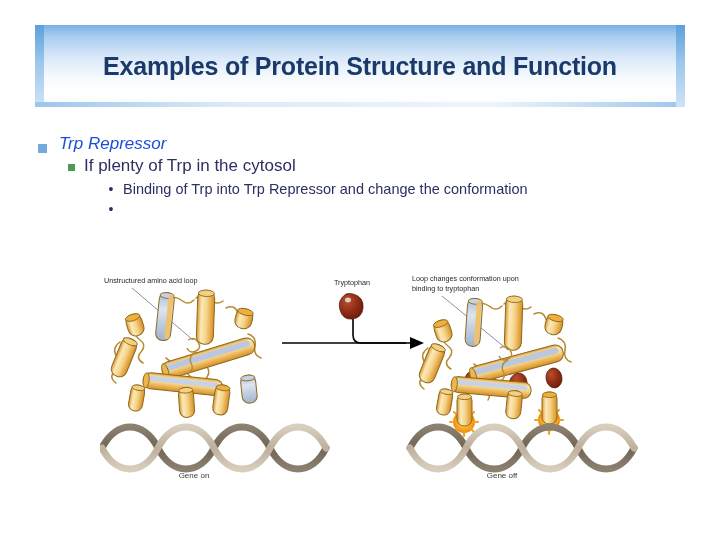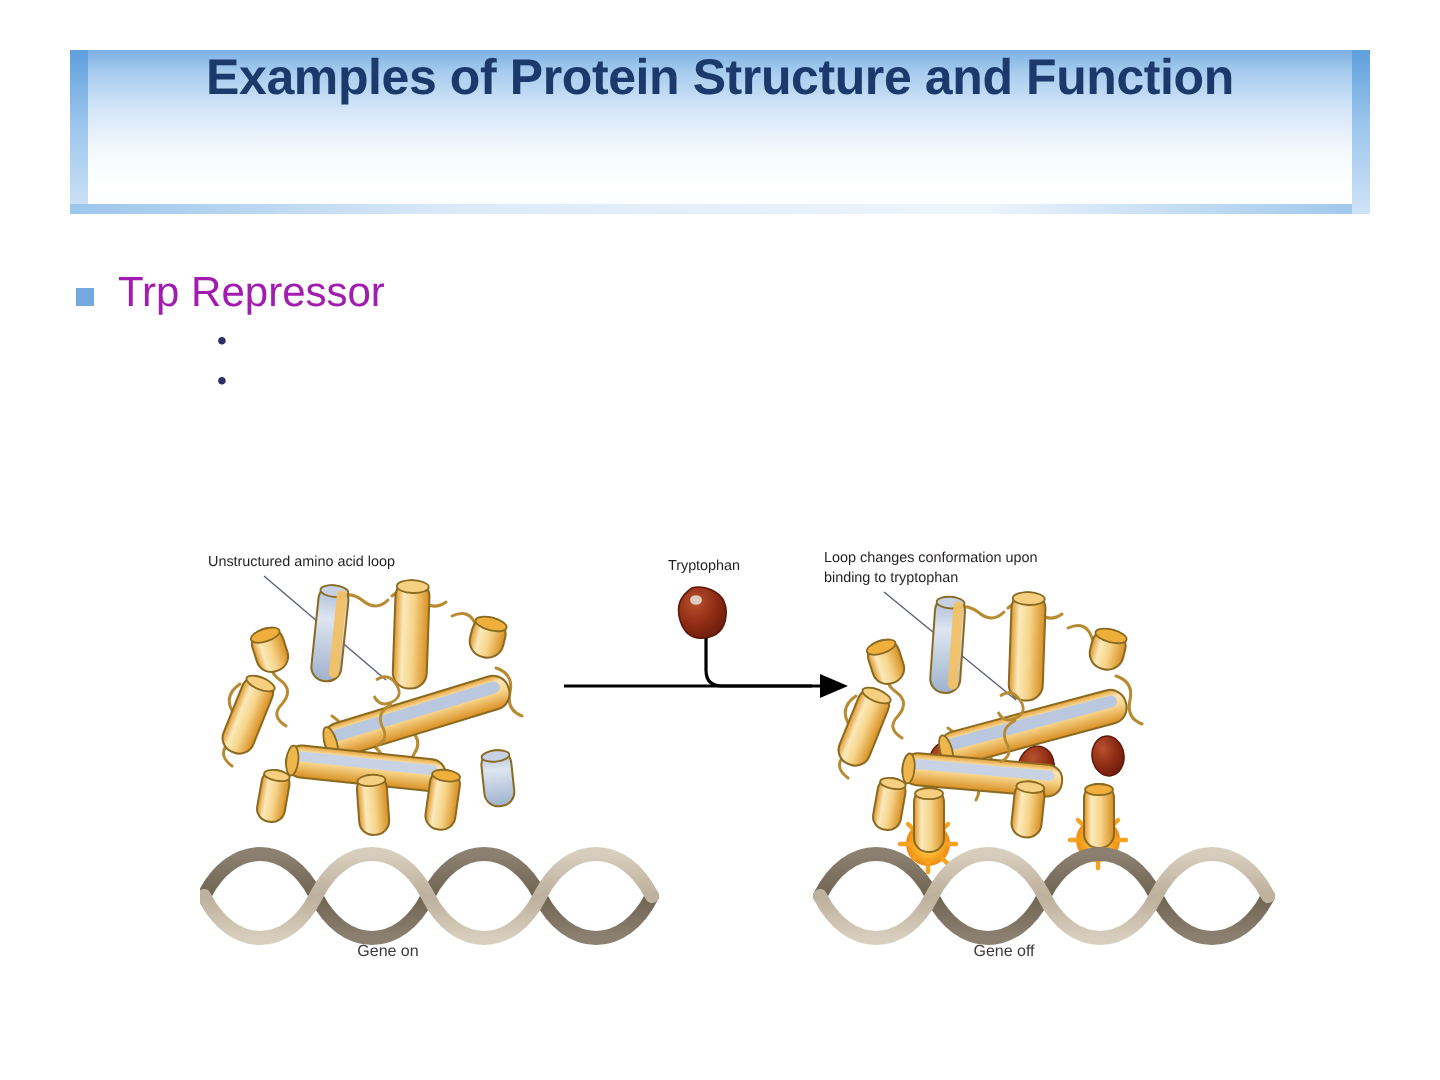--- a/index.html
+++ b/index.html
@@ -19,21 +19,21 @@
   #title-bar {
     position: absolute;
     left: 35px;
     top: 25px;
     width: 650px;
     height: 82px;
     background:
       linear-gradient(to bottom, #7bb0e4 0%, #a8cdef 14%, #d7e7f8 38%, #f4f9fd 62%, #ffffff 82%, #fbfdff 100%);
     box-sizing: border-box;
     display: flex;
-    align-items: flex-start;
+    align-items: center;
     justify-content: center;
   }
   #title-bar::before {
     content: "";
     position: absolute;
     left: 0; top: 0; bottom: 0;
     width: 9px;
     background: linear-gradient(to bottom, #5e9fdd 0%, #9cc6ec 45%, #cfe3f7 100%);
   }
   #title-bar::after {
@@ -72,21 +72,21 @@
   .row { display: flex; align-items: flex-start; }
 
   .lvl1 { margin-bottom: 2px; }
   .lvl1 .marker {
     width: 9px; height: 9px;
     background: #73a9df;
     margin-top: 10px;
     margin-right: 12px;
     flex: 0 0 auto;
   }
-  .lvl1 .text { font-size: 21px; line-height: 1.2; color: #a21caf; }
+  .lvl1 .text { font-size: 17px; line-height: 1.2; color: #1d4ed8; font-style: italic; }
 
   .lvl2 { margin-left: 30px; margin-bottom: 3px; }
   .lvl2 .marker {
     width: 7px; height: 7px;
     background: #4e9b52;
     margin-top: 8px;
     margin-right: 9px;
     flex: 0 0 auto;
   }
   .lvl2 .text { font-size: 17px; line-height: 1.2; color: #2c2f63; }
@@ -138,23 +138,28 @@
   <div id="title-text">Examples of Protein Structure and Function</div>
 </div>
 
 <div id="bullets">
 
   <div class="row lvl1">
     <div class="marker"></div>
     <div class="text">Trp Repressor</div>
   </div>
 
+  <div class="row lvl2">
+    <div class="marker"></div>
+    <div class="text">If plenty of Trp in the cytosol</div>
+  </div>
 
   <div class="row lvl3">
     <div class="marker">•</div>
+    <div class="text">Binding of Trp into Trp Repressor and change the conformation</div>
   </div>
 
   <div class="row lvl3">
     <div class="marker">•</div>
   </div>
 
 </div>
 
 <div id="figure">
 <svg width="600" height="235" viewBox="0 0 600 235" xmlns="http://www.w3.org/2000/svg">

